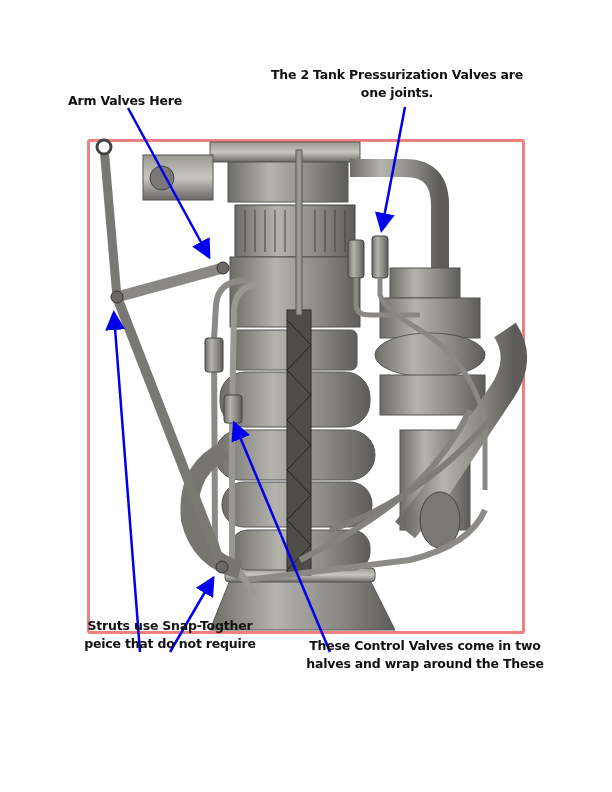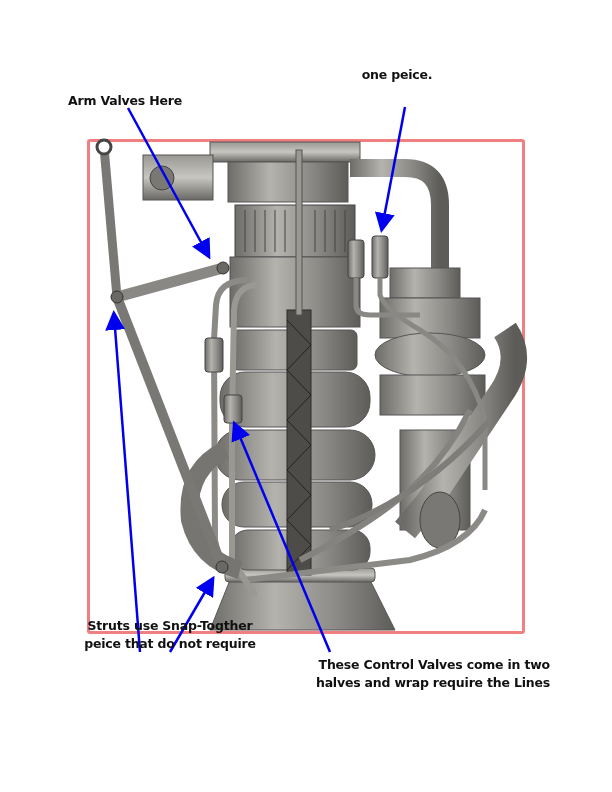--- a/index.html
+++ b/index.html
@@ -1,29 +1,30 @@
 <!DOCTYPE html>
 <html><head>
 <meta charset="utf-8">
 <style>
   html, body { margin: 0; padding: 0; background: #ffffff; }
   body { width: 612px; height: 792px; position: relative; overflow: hidden; font-family: "DejaVu Sans", sans-serif; }
   .label { position: absolute; color: #111; font-size: 12.5px; font-weight: bold; line-height: 18px; text-align: center; white-space: nowrap; letter-spacing: -0.2px; }
   #lbl-pressurization { left: 262px; top: 66px; width: 270px; }
   #lbl-arm { left: 60px; top: 92px; width: 130px; }
   #lbl-struts { left: 70px; top: 617px; width: 200px; }
-  #lbl-valves { left: 300px; top: 656px; width: 250px; text-align: right; }
+  #lbl-valves { left: 300px; top: 637px; width: 250px; }
   #frame { position: absolute; left: 87px; top: 139px; width: 432px; height: 489px; border: 3px solid #f08080; border-radius: 3px; }
   #art { position: absolute; left: 0; top: 0; }
 </style>
 </head>
 <body>
 
 <div id="lbl-pressurization" class="label">
-  <div>one peice.</div>
+  <div>The 2 Tank Pressurization Valves are</div>
+  <div>one joints.</div>
 </div>
 
 <div id="lbl-arm" class="label">
   <div>Arm Valves Here</div>
 </div>
 
 <div id="frame"></div>
 
 <svg id="art" width="612" height="792" viewBox="0 0 612 792">
   <defs>
@@ -127,14 +128,14 @@
   </g>
 </svg>
 
 <div id="lbl-struts" class="label">
   <div>Struts use Snap-Togther</div>
   <div>peice that do not require</div>
 </div>
 
 <div id="lbl-valves" class="label">
   <div>These Control Valves come in two</div>
-  <div>halves and wrap require the Lines</div>
+  <div>halves and wrap around the These</div>
 </div>
 
 </body></html>

